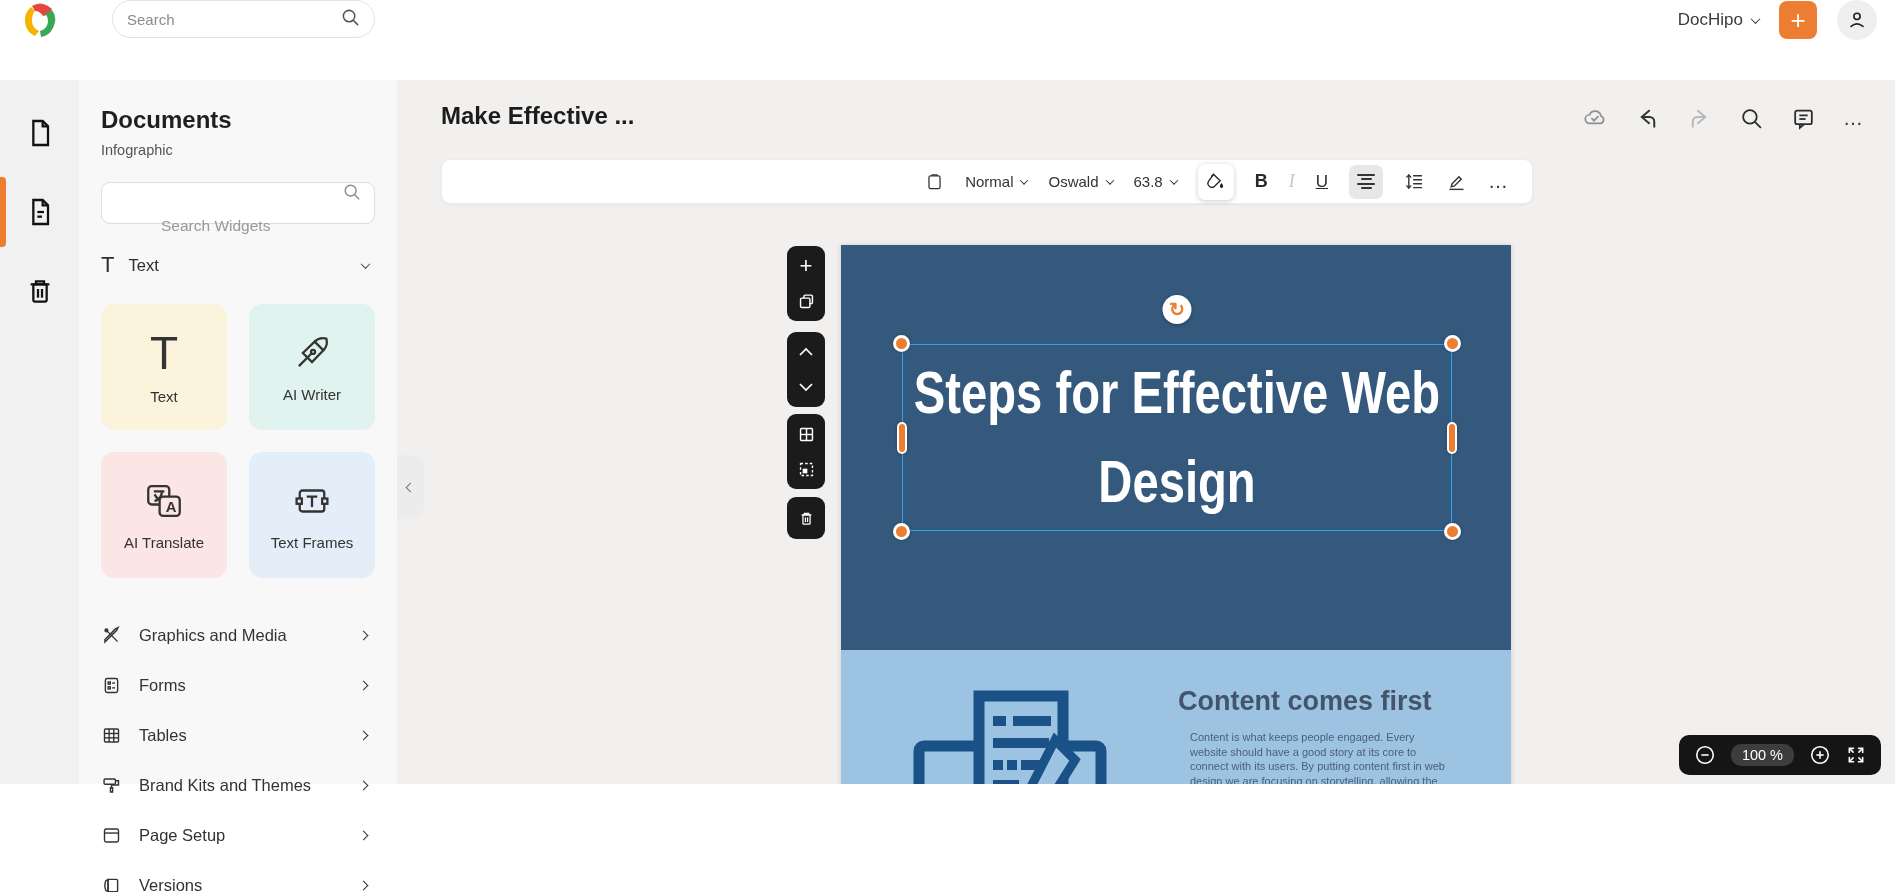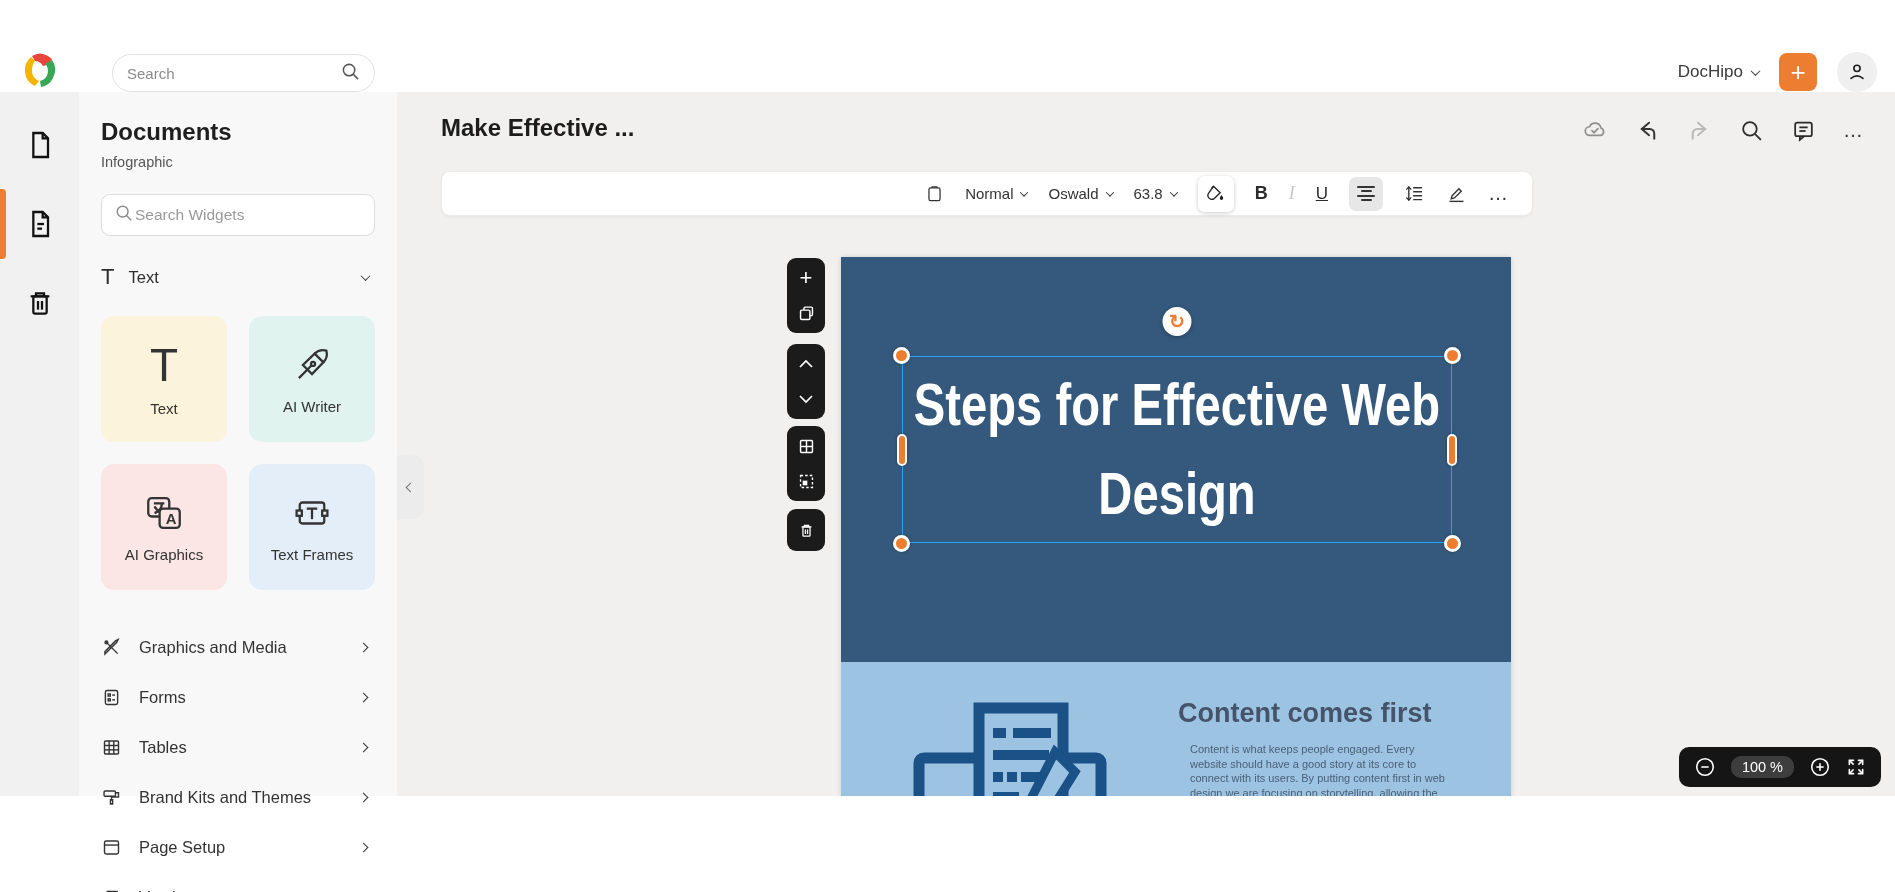--- a/index.html
+++ b/index.html
@@ -1,21 +1,21 @@
 <!DOCTYPE html>
 <html><head>
 <meta charset="utf-8">
 <style>
   * { margin:0; padding:0; box-sizing:border-box; }
   html,body { width:1895px; height:892px; }
   body { font-family:"Liberation Sans", sans-serif; background:#fff; }
   .app { position:relative; width:1895px; height:892px; overflow:hidden; }
 
   
-  .topbar { height:92px; background:#fff; display:flex; align-items:flex-end; position:relative; z-index:5; }
+  .topbar { height:80px; background:#fff; display:flex; align-items:flex-start; position:relative; z-index:5; }
   .logo { width:42px; height:42px; margin-left:19px; display:flex; align-items:center; justify-content:center; }
   .top-search { margin-left:51px; width:263px; height:38px; border:1px solid #e2e2e2; border-radius:19px;
     display:flex; align-items:center; padding:0 14px; background:#fff; }
   .top-search input { border:none; outline:none; flex:1; font-size:15px; color:#444; background:transparent; font-family:inherit; }
   .top-search input::placeholder { color:#8b8b8b; }
   .topbar-right { margin-left:auto; display:flex; align-items:center; gap:20px; padding-right:18px; }
   .brand { display:flex; align-items:center; gap:9px; font-size:17px; color:#3a3a3a; cursor:pointer; }
   .add-btn { width:38px; height:38px; border-radius:8px; background:#ED7D31; color:#fff; font-size:26px; line-height:36px;
     text-align:center; border:none; cursor:pointer; font-family:inherit; }
   .avatar-btn { width:40px; height:40px; border-radius:50%; background:#efefef; display:flex; align-items:center; justify-content:center; }
@@ -29,21 +29,21 @@
   .main { display:flex; height:704px; }
 
   .rail { width:79px; background:#f1f1f1; position:relative; display:flex; flex-direction:column; align-items:center; padding-top:22px; }
   .rail-item { width:79px; height:62px; display:flex; align-items:center; justify-content:center; position:relative; cursor:pointer; margin-bottom:17px; }
   .rail-active-bar { position:absolute; left:0; top:-4px; width:6px; height:70px; background:#ED7D31; border-radius:0 4px 4px 0; }
 
   .sidebar { width:318px; background:#f8f8f8; padding:26px 22px 0 22px; position:relative; }
   .sb-title { font-size:24px; font-weight:bold; color:#1f1f1f; }
   .sb-subtitle { font-size:14.5px; color:#555; margin-top:8px; }
   .sb-search { margin-top:24px; height:42px; background:#fff; border:1px solid #ddd; border-radius:9px;
-    display:flex; align-items:center; padding:0 13px; gap:2px; }
+    display:flex; align-items:flex-end; padding:0 13px; gap:12px;flex-direction:column; }
   .sb-search input { border:none; outline:none; flex:1; font-size:15.5px; color:#444; background:transparent; font-family:inherit; }
   .sb-search input::placeholder { color:#999; }
   .sb-section { margin-top:28px; display:flex; align-items:center; gap:14px; color:#2e2e2e; cursor:pointer; }
   .sb-section .t-glyph { font-size:22px; font-weight:400; color:#2e2e2e; }
   .sb-section .label { font-size:16.5px; }
   .sb-section .chev { margin-left:auto; margin-right:6px; color:#444; }
 
   .widget-grid { margin-top:26px; display:grid; grid-template-columns:126px 126px; grid-auto-rows:126px; gap:22px; }
   .widget-card { border-radius:13px; display:flex; flex-direction:column; align-items:center; justify-content:center; gap:12px; cursor:pointer; }
   .widget-card .wlabel { font-size:15px; color:#333; }
@@ -218,21 +218,21 @@
         </div>
         <div class="widget-card wc-translate">
           <svg width="42" height="42" viewBox="0 0 24 24" fill="none" stroke="#333" stroke-width="1.3">
             <rect x="3" y="3.5" width="12" height="10.5" rx="2"></rect>
             <path d="M6.2 6.5 h6"></path>
               <path d="M10.8 6.5 c0 2.8-1.6 4.6-4.2 5.6"></path>
               <path d="M6.6 8.2 c1.2 2.2 2.9 3.5 4.8 3.9"></path>
             <rect x="9.5" y="9.5" width="11.5" height="11" rx="2" fill="#FBE5E5"></rect>
             <text x="13" y="18" font-size="8.5" font-weight="bold" fill="#333" stroke="none" font-family="Liberation Sans, sans-serif">A</text>
           </svg>
-          <span class="wlabel">AI Graphics</span>
+          <span class="wlabel">AI Translate</span>
         </div>
         <div class="widget-card wc-frames">
           <svg width="42" height="42" viewBox="0 0 24 24" fill="none" stroke="#333" stroke-width="1.3">
             <rect x="5" y="6" width="14" height="12" rx="1.5"></rect>
             <path d="M9 9.5 h6"></path>
               <path d="M12 9.5 v6"></path>
             <rect x="3.2" y="10.6" width="3" height="3" fill="#E4EEF8"></rect>
             <rect x="17.8" y="10.6" width="3" height="3" fill="#E4EEF8"></rect>
           </svg>
           <span class="wlabel">Text Frames</span>

